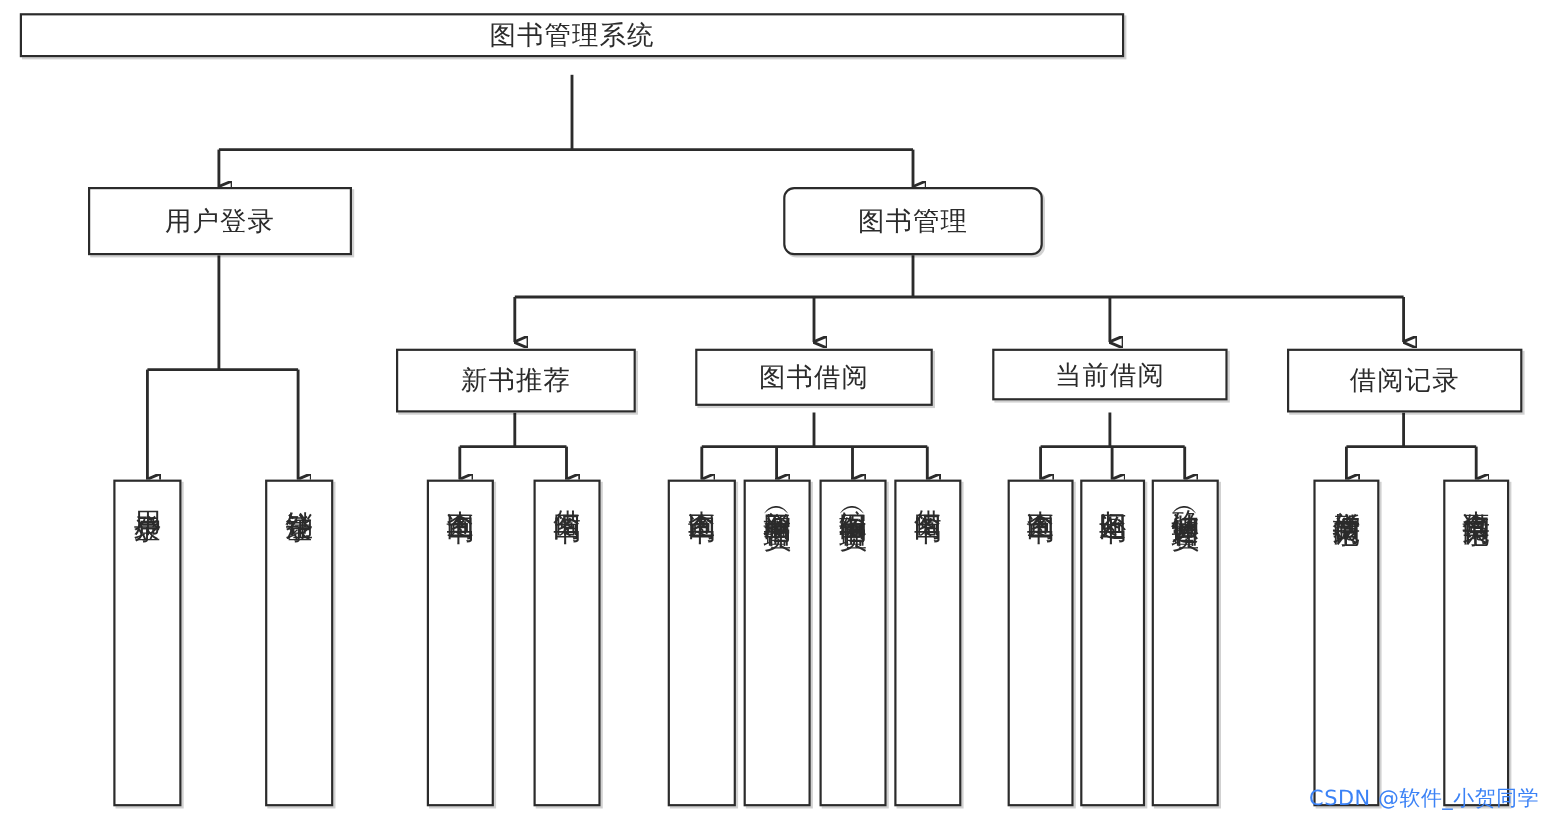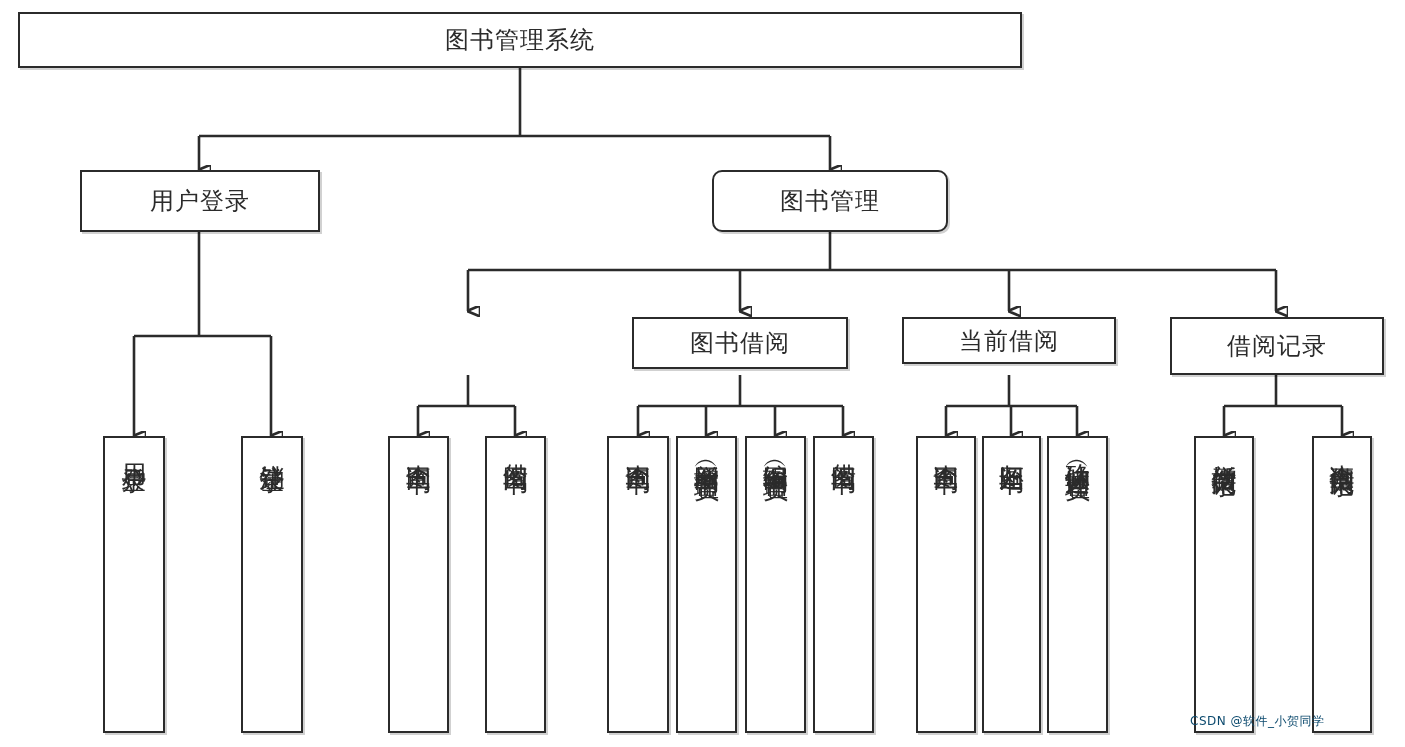--- a/index.html
+++ b/index.html
@@ -33,22 +33,22 @@
     letter-spacing:2px;
     padding-top:6px;
     justify-content:flex-start;
     align-items:center;
   }
   .node.vert span{display:block;}
 
   .watermark{
     position:absolute;
     left:1190px;top:713px;
-    font-size:12px;
-    color:#0c4a6e;
+    font-size:19px;
+    color:#3b82f6;
     letter-spacing:0.5px;
     white-space:nowrap;
     pointer-events:none;
   }
   svg.links{position:absolute;left:0;top:0;width:1405px;height:747px;pointer-events:none;}
   svg.links path, svg.links line{stroke:#2b2b2b;stroke-width:2.6;fill:none;}
 </style>
 </head>
 <body>
 
@@ -95,25 +95,26 @@
     <line x1="946" y1="406" x2="946" y2="436" marker-end="url(#arrow)"></line>
     <line x1="1011" y1="406" x2="1011" y2="436" marker-end="url(#arrow)"></line>
     <line x1="1077" y1="406" x2="1077" y2="436" marker-end="url(#arrow)"></line>
 
     <line x1="1276" y1="375" x2="1276" y2="406"></line>
     <line x1="1224" y1="406" x2="1342" y2="406"></line>
     <line x1="1224" y1="406" x2="1224" y2="436" marker-end="url(#arrow)"></line>
     <line x1="1342" y1="406" x2="1342" y2="436" marker-end="url(#arrow)"></line>
   </svg>
 
-  <div class="node horiz" style="left:18px;top:12px;width:1004px;height:56px;">图书管理系统</div>
+  <div class="node horiz" style="left:18px;top:12px;width:1004px;height:40px;">图书管理系统</div>
 
   <div class="node horiz" style="left:80px;top:170px;width:240px;height:62px;">用户登录</div>
   <div class="node horiz" style="left:712px;top:170px;width:236px;height:62px;border-radius:10px;">图书管理</div>
 
+  <div class="node horiz" style="left:360px;top:317px;width:218px;height:58px;">新书推荐</div>
   <div class="node horiz" style="left:632px;top:317px;width:216px;height:52px;">图书借阅</div>
   <div class="node horiz" style="left:902px;top:317px;width:214px;height:47px;">当前借阅</div>
   <div class="node horiz" style="left:1170px;top:317px;width:214px;height:58px;">借阅记录</div>
 
   <div class="node vert" style="left:103px;top:436px;width:62px;height:297px;">
       <span>用户登录</span>
     </div>
   <div class="node vert" style="left:241px;top:436px;width:62px;height:297px;">
       <span>注销登录</span>
     </div>

